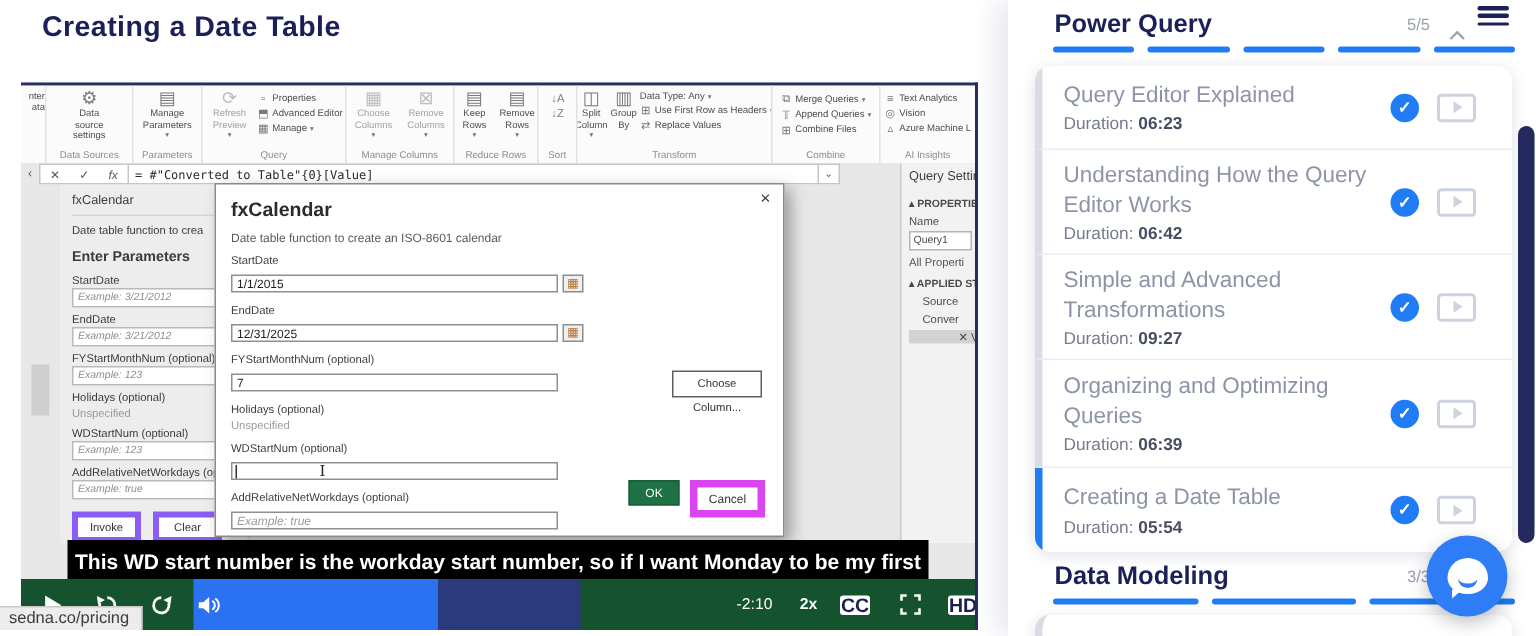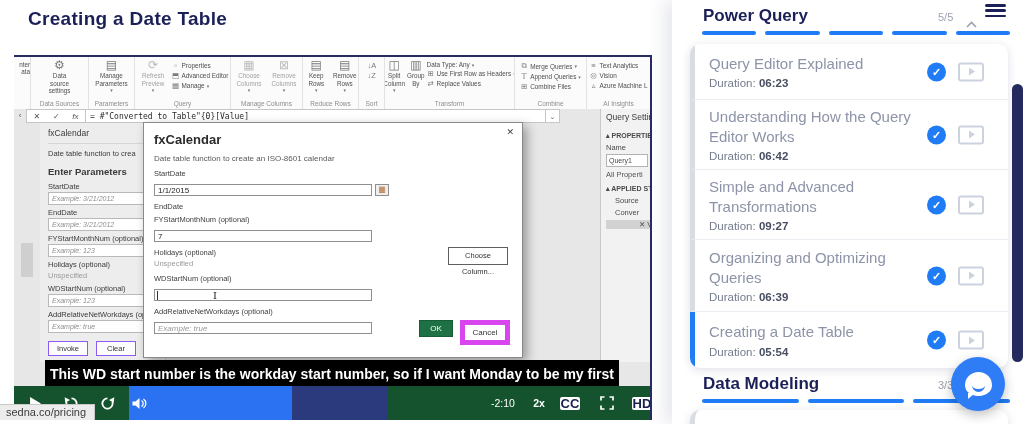--- a/index.html
+++ b/index.html
@@ -51,21 +51,21 @@
           border-right:1px solid #d2d2d2;box-sizing:border-box;padding:5px 4px 0 8px;overflow:hidden;
           font-size:7.5px;color:#3b3b3b;}
   .lp-name{font-size:8.5px;padding-bottom:5px;border-bottom:1px solid #d6d6d6;margin-bottom:5px;}
   .lp-desc{margin-bottom:8px;white-space:nowrap;}
   .lp-h{font-size:9.5px;font-weight:bold;color:#3a3a3a;margin-bottom:5px;}
   .lp-label{margin:3px 0 1px;white-space:nowrap;}
   .lp-box{height:11px;background:#fff;border:1px solid #b9b9b9;font-size:7px;font-style:italic;
           color:#8f8f8f;line-height:11px;padding-left:3px;white-space:nowrap;overflow:hidden;}
   .lp-unspec{color:#9a9a9a;margin:2px 0 4px;}
   .lp-btns{display:flex;gap:8px;margin-top:8px;}
-  .lp-btn{width:38px;height:13px;background:#fdfdfd;border:1px solid #8b5cf6;font-size:7.5px;
+  .lp-btn{width:38px;height:13px;background:#fdfdfd;border:4px solid #8b5cf6;font-size:7.5px;
           color:#333;text-align:center;line-height:13px;}
 
   
   .centerbg{position:absolute;left:152px;top:66px;width:434px;height:239px;background:#e7e7e7;}
   .qsettings{position:absolute;left:586px;top:52px;width:50px;height:253px;background:#f2f2f2;
              border-left:1px solid #c9c9c9;box-sizing:border-box;padding:3px 0 0 5px;overflow:hidden;
              font-size:7.5px;color:#4a4a4a;white-space:nowrap;}
   .qs-title{font-size:8.5px;color:#3c3c3c;margin-bottom:10px;}
   .qs-h{font-weight:bold;font-size:7px;margin:6px 0 3px;}
   .qs-field{width:38px;height:11px;background:#fff;border:1px solid #b3b3b3;font-size:7px;
@@ -401,20 +401,23 @@
     <div class="dlg-close">✕</div>
     <div class="dlg-title">fxCalendar</div>
     <div class="dlg-sub">Date table function to create an ISO-8601 calendar</div>
 
     <div class="dlabel">StartDate</div>
     <div class="drow">
       <div class="dinput">1/1/2015</div><div class="calbtn">▦</div>
     </div>
 
     <div class="dlabel">EndDate</div>
+    <div class="drow">
+      <div class="dinput">12/31/2025</div><div class="calbtn">▦</div>
+    </div>
 
     <div class="dlabel">FYStartMonthNum (optional)</div>
     <div class="dinput">7</div>
 
     <div class="dlabel">Holidays (optional)</div>
     <div class="dunspec">Unspecified</div>
     <div class="choosebtn">Choose Column...</div>
 
     <div class="dlabel">WDStartNum (optional)</div>
     <div class="dinput">

